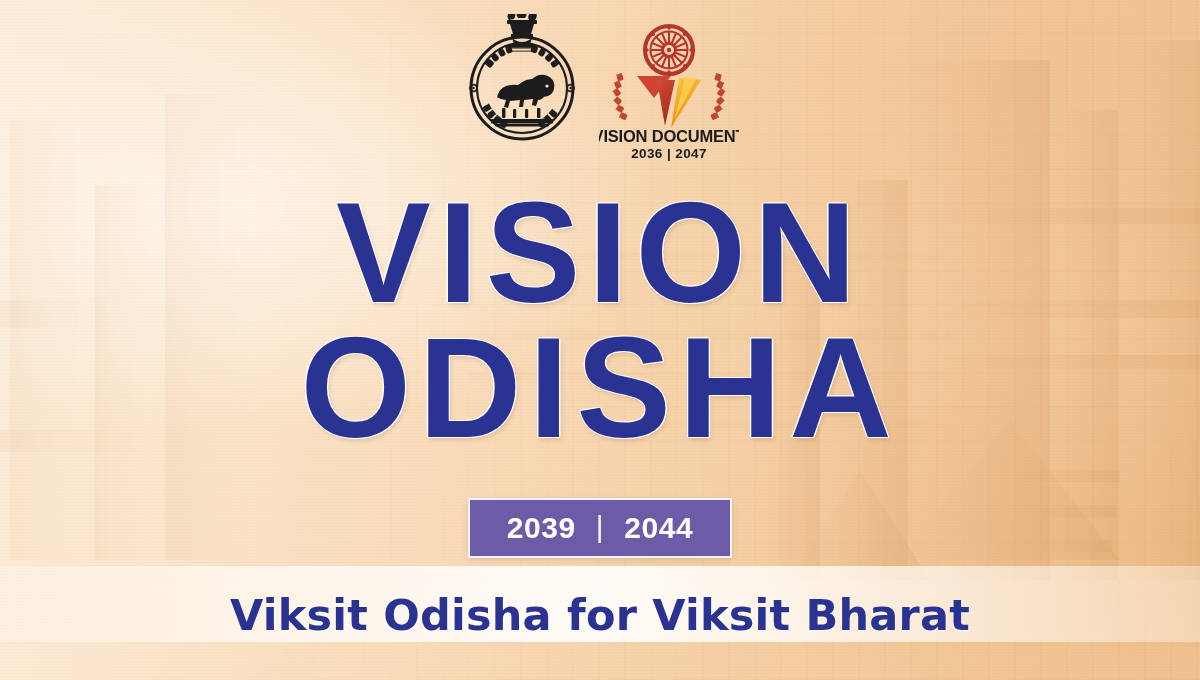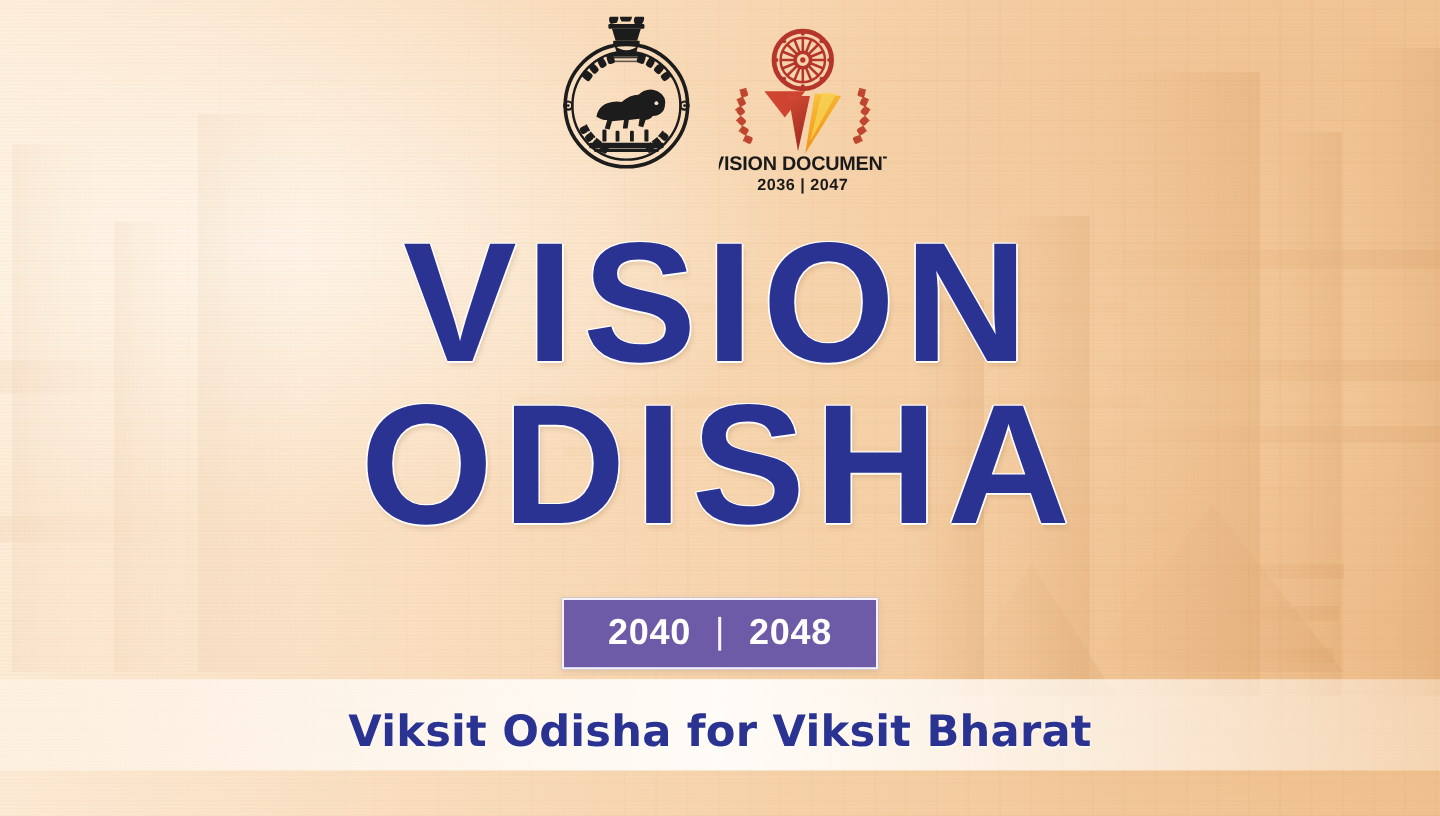--- a/index.html
+++ b/index.html
@@ -150,21 +150,21 @@
 
   
   .tagline {
     position: absolute;
     left: 0; right: 0;
     top: 590px;
     text-align: center;
     color: #2b3392;
     font-family: "DejaVu Sans", sans-serif;
     font-weight: 700;
-    font-size: 36px;
+    font-size: 43px;
     letter-spacing: 0.005em;
     text-shadow: 0 1px 2px rgba(255,255,255,0.85);
   }
 </style>
 </head>
 <body>
 
 <div id="poster">
 
   <div class="bg-base"></div>
@@ -453,21 +453,21 @@
     </div>
   </div>
 
   <div class="headline">
     <span class="headline-line line-vision">VISION</span>
     <span class="headline-line line-odisha">ODISHA</span>
   </div>
 
   <div class="badge-row">
     <div class="year-badge">
-      <span>2040</span>
+      <span>2039</span>
       <span class="sep">|</span>
-      <span>2048</span>
+      <span>2044</span>
     </div>
   </div>
 
   <div class="tagline">Viksit Odisha for Viksit Bharat</div>
 
 </div>
 
 </body></html>

